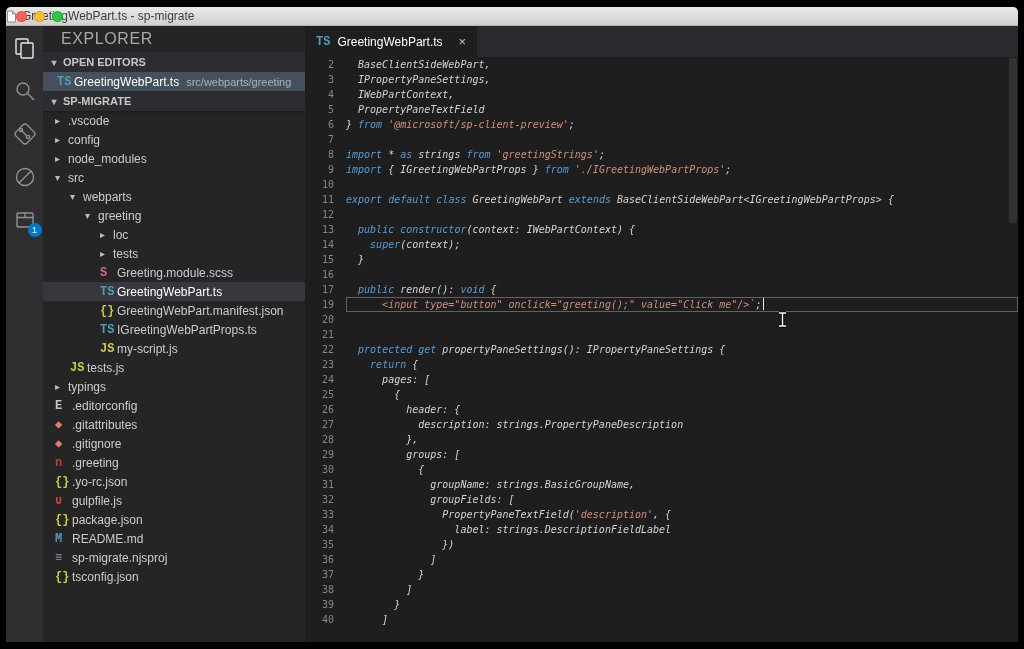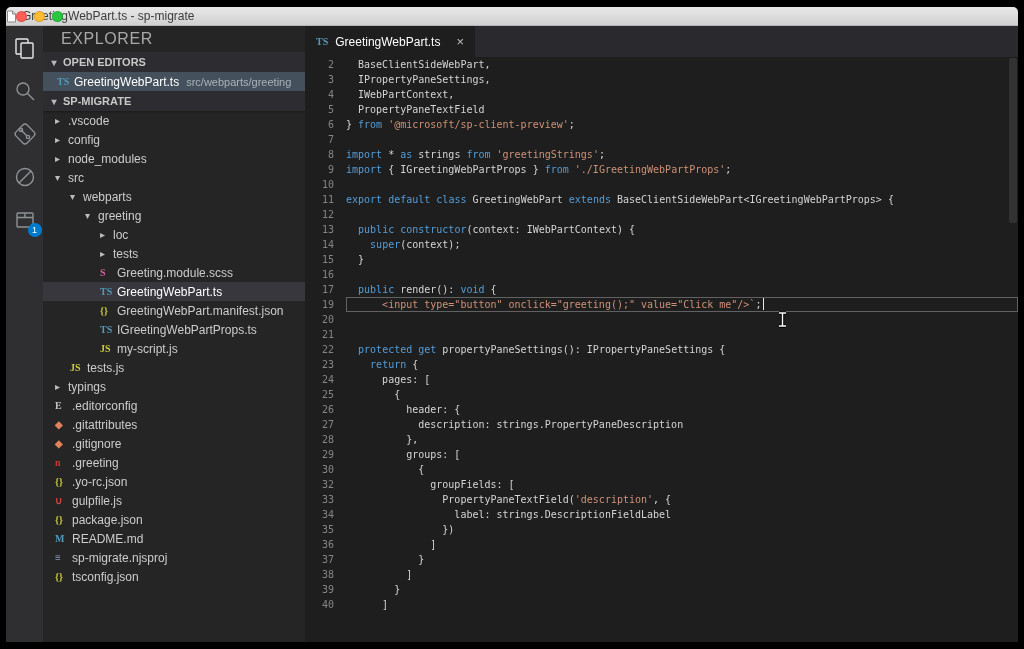--- a/index.html
+++ b/index.html
@@ -46,31 +46,31 @@
     box-shadow:0 1px 2px rgba(0,0,0,.3);
   }
   .chev { font-size:10px; color:#b8b8b8; width:10px; text-align:center; }
   .oe-row { height:19px; display:flex; align-items:center; padding-left:14px; cursor:pointer; white-space:nowrap; }
   .oe-row.active { background:#44505c; color:#fff; }
   .oe-path { color:#aab2ba; font-size:11px; margin-left:7px; }
   .tree { flex:1; overflow:hidden; }
   .tree-row { height:19px; display:flex; align-items:center; cursor:pointer; white-space:nowrap; color:#cccccc; }
   .tree-row.selected { background:#37373d; color:#fff; }
   .arrow { width:13px; font-size:10px; color:#bcbcbc; flex:none; text-align:left; }
-  .ficon { width:17px; flex:none; font-family:Liberation Serif, serif; font-size:10px; font-weight:bold; }
+  .ficon { width:17px; flex:none; font-family:Liberation Mono, monospace; font-size:12px; font-weight:bold; }
   
   .editor { flex:1; min-width:0; display:flex; flex-direction:column; background:#1e1e1e; position:relative; }
   .tabbar { flex:0 0 31px; background:#2a2a2e; display:flex; }
   .tab { background:#1e1e1e; display:flex; align-items:center; padding:0 11px; gap:7px; color:#fff; font-size:12px; cursor:pointer; }
   .tab .ficon { width:auto; color:#519aba; }
   .tab-close { color:#c0c0c0; font-size:13px; margin-left:9px; cursor:pointer; }
   .code-area { flex:1; overflow:hidden; font-family:"DejaVu Sans Mono",monospace; font-size:10px; line-height:15px; }
   .code-line { display:flex; height:15px; white-space:pre; cursor:text; }
   .ln { flex:none; width:41px; padding-right:12px; text-align:right; color:#858585; }
-  .code { flex:1; color:#d4d4d4; }
+  .code { flex:1; color:#d4d4d4;font-style:italic; }
   .code-line.current .code { box-shadow:inset 0 0 0 1px #616161; }
   .tok-k { color:#569cd6; }
   .tok-s { color:#ce9178; }
   .tok-p { color:#d4d4d4; }
   .caret { display:inline-block; width:1px; height:12px; background:#eaeaea; vertical-align:-2px; margin-left:2px; }
   .mouse-ibeam { position:absolute; left:472px; top:285px; pointer-events:none; }
   .vscroll {
     position:absolute; right:1px; top:32px; width:8px; height:165px;
     background:rgba(121,121,121,.22); border-radius:2px;
   }
@@ -285,20 +285,21 @@
           <div class="code-line"><span class="ln">21</span><span class="code"></span></div>
           <div class="code-line"><span class="ln">22</span><span class="code"><span class="tok-p">  </span><span class="tok-k">protected</span><span class="tok-p"> </span><span class="tok-k">get</span><span class="tok-p"> propertyPaneSettings(): IPropertyPaneSettings {</span></span></div>
           <div class="code-line"><span class="ln">23</span><span class="code"><span class="tok-p">    </span><span class="tok-k">return</span><span class="tok-p"> {</span></span></div>
           <div class="code-line"><span class="ln">24</span><span class="code"><span class="tok-p">      pages: [</span></span></div>
           <div class="code-line"><span class="ln">25</span><span class="code"><span class="tok-p">        {</span></span></div>
           <div class="code-line"><span class="ln">26</span><span class="code"><span class="tok-p">          header: {</span></span></div>
           <div class="code-line"><span class="ln">27</span><span class="code"><span class="tok-p">            description: strings.PropertyPaneDescription</span></span></div>
           <div class="code-line"><span class="ln">28</span><span class="code"><span class="tok-p">          },</span></span></div>
           <div class="code-line"><span class="ln">29</span><span class="code"><span class="tok-p">          groups: [</span></span></div>
           <div class="code-line"><span class="ln">30</span><span class="code"><span class="tok-p">            {</span></span></div>
+          <div class="code-line"><span class="ln">31</span><span class="code"><span class="tok-p">              groupName: strings.BasicGroupName,</span></span></div>
           <div class="code-line"><span class="ln">32</span><span class="code"><span class="tok-p">              groupFields: [</span></span></div>
           <div class="code-line"><span class="ln">33</span><span class="code"><span class="tok-p">                PropertyPaneTextField(</span><span class="tok-s">'description'</span><span class="tok-p">, {</span></span></div>
           <div class="code-line"><span class="ln">34</span><span class="code"><span class="tok-p">                  label: strings.DescriptionFieldLabel</span></span></div>
           <div class="code-line"><span class="ln">35</span><span class="code"><span class="tok-p">                })</span></span></div>
           <div class="code-line"><span class="ln">36</span><span class="code"><span class="tok-p">              ]</span></span></div>
           <div class="code-line"><span class="ln">37</span><span class="code"><span class="tok-p">            }</span></span></div>
           <div class="code-line"><span class="ln">38</span><span class="code"><span class="tok-p">          ]</span></span></div>
           <div class="code-line"><span class="ln">39</span><span class="code"><span class="tok-p">        }</span></span></div>
           <div class="code-line"><span class="ln">40</span><span class="code"><span class="tok-p">      ]</span></span></div>
         </div>

